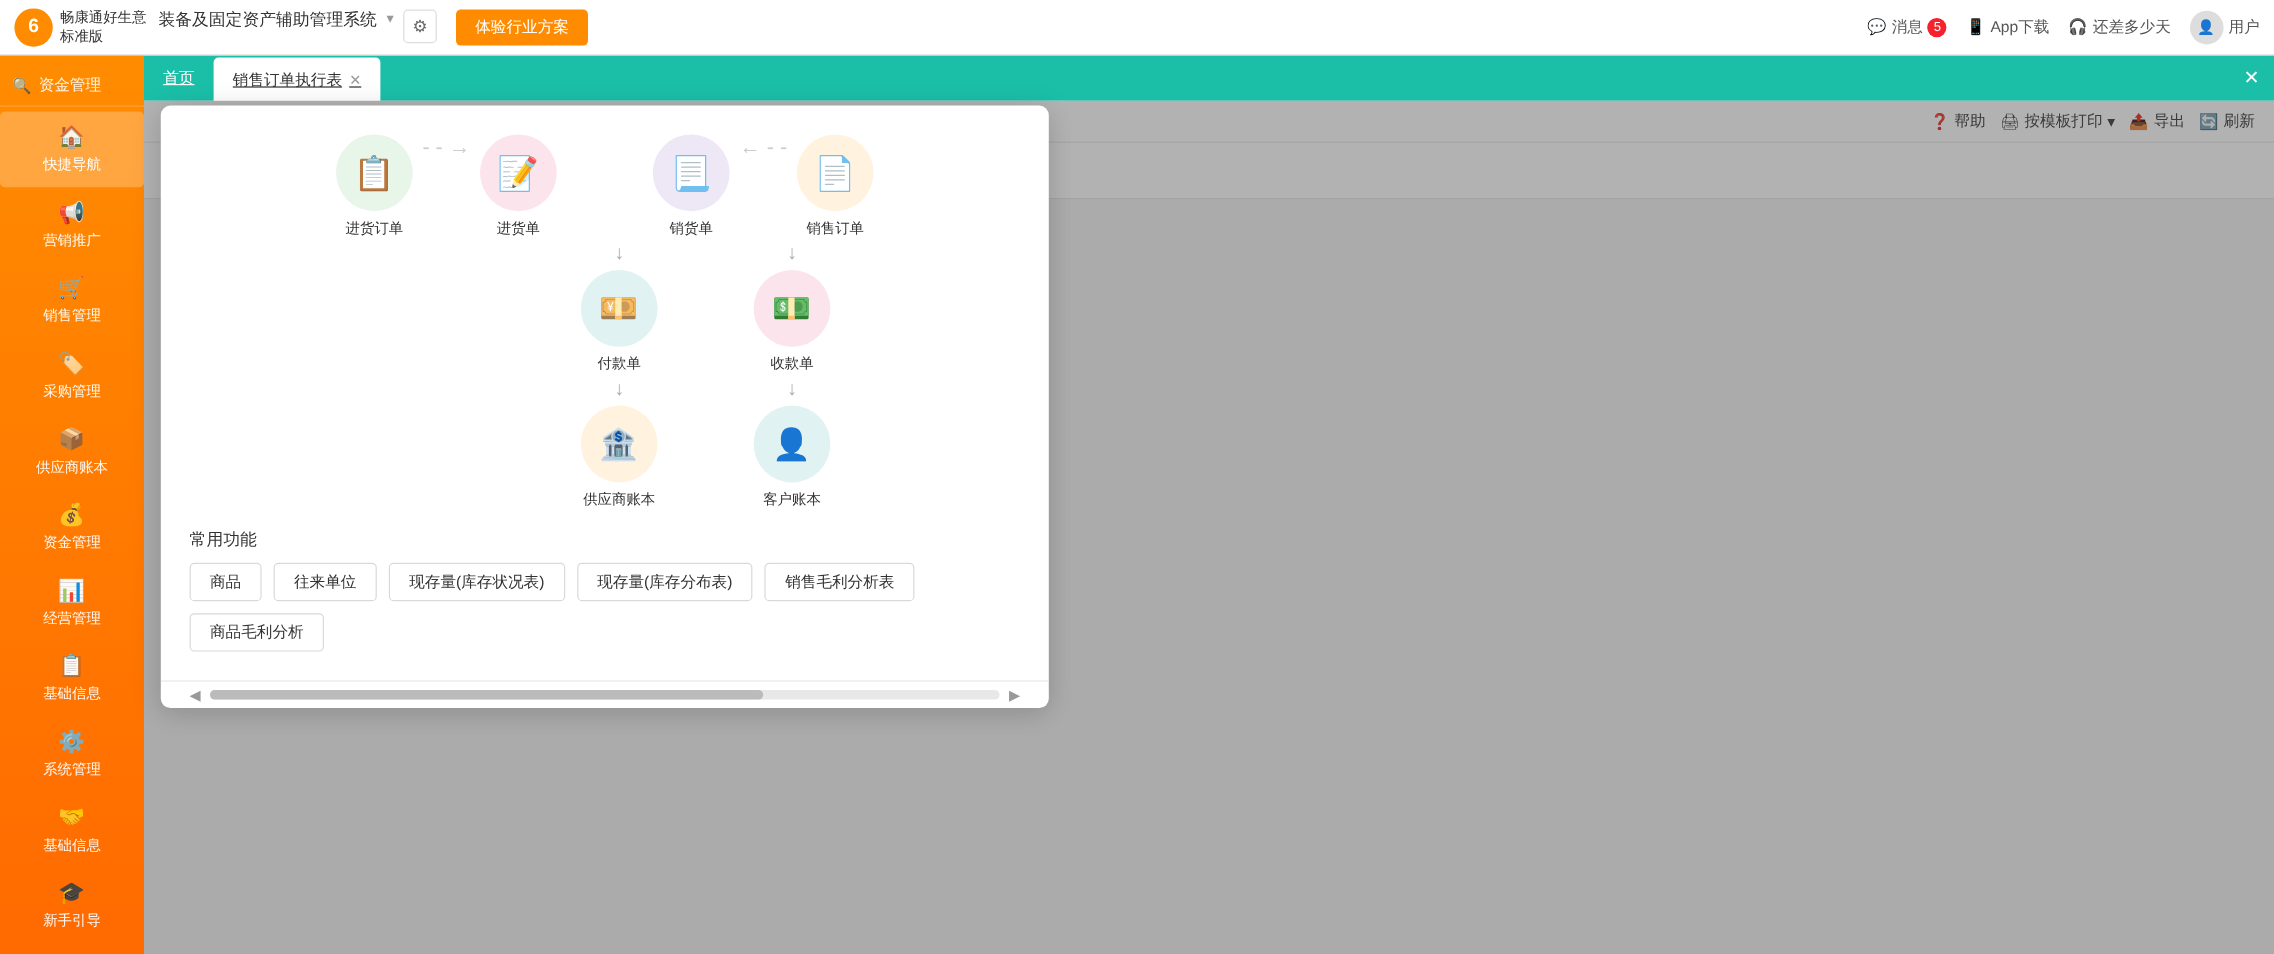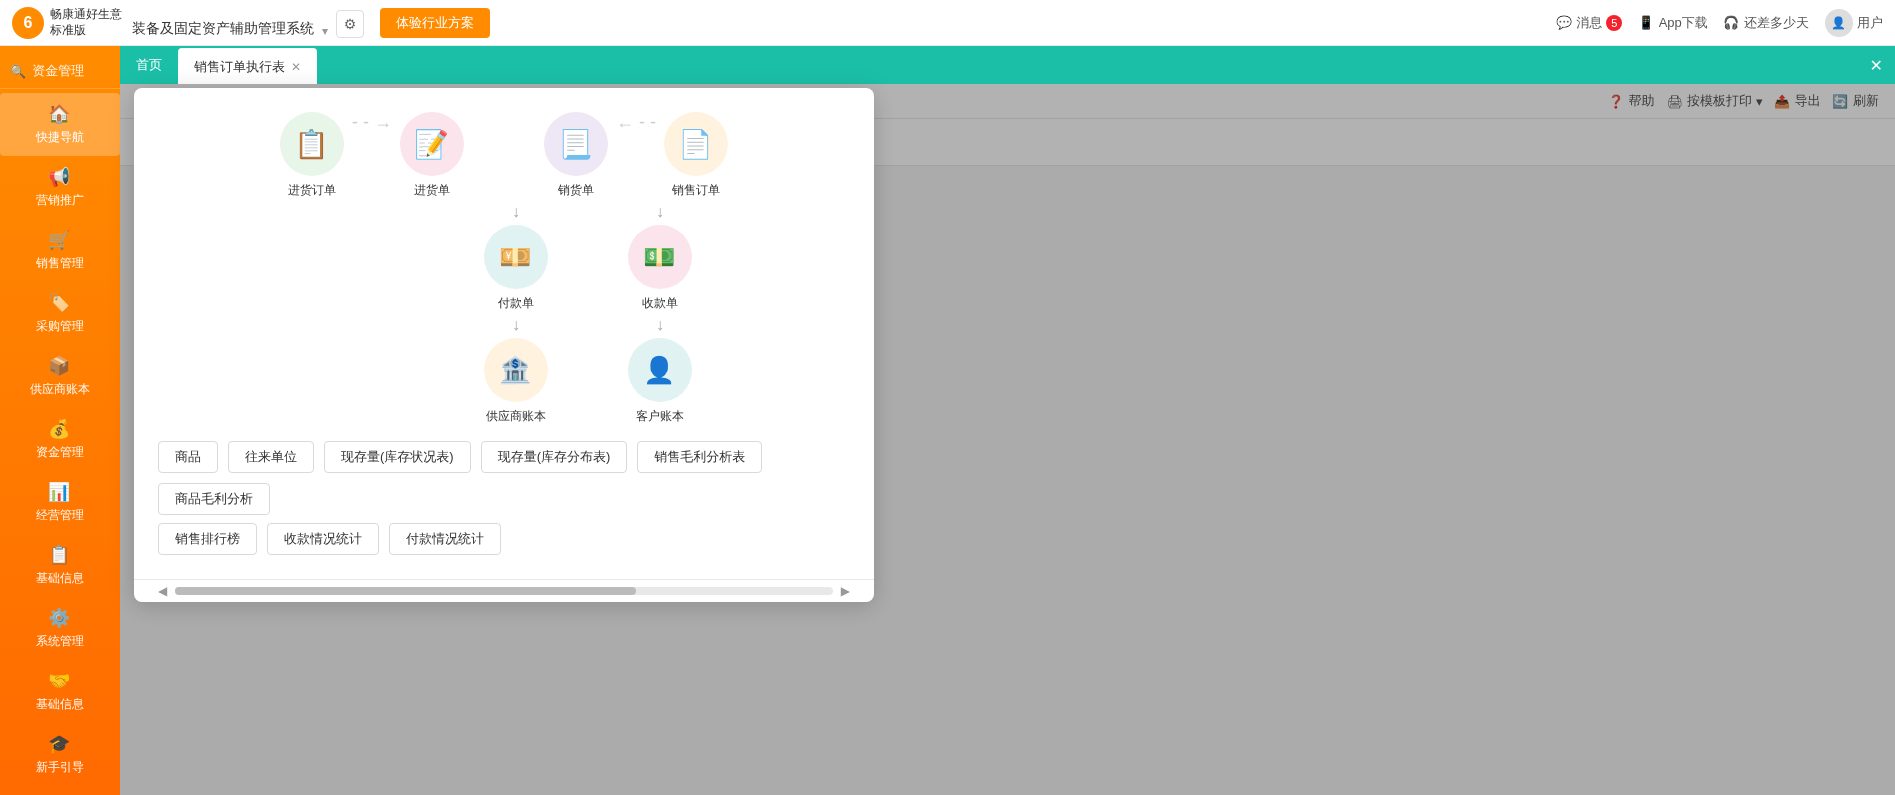--- a/index.html
+++ b/index.html
@@ -26,21 +26,21 @@
       width: 32px; height: 32px;
       background: #ff8c00;
       border-radius: 50%;
       display: flex; align-items: center; justify-content: center;
       color: #fff; font-size: 16px; font-weight: bold;
     }
     .logo-text { font-size: 12px; color: #333; line-height: 1.3; }
     .app-title {
       flex: 1;
       display: flex;
-      align-items: flex-end;
+      align-items: flex-start;
       gap: 8px;
     }
     .app-title-text { font-size: 14px; color: #333; }
     .app-title-arrow { color: #999; font-size: 12px; }
     .gear-btn {
       width: 28px; height: 28px;
       border: 1px solid #ddd;
       border-radius: 4px;
       display: flex; align-items: center; justify-content: center;
       color: #666; cursor: pointer; font-size: 14px;
@@ -147,20 +147,21 @@
       padding: 0 0 0 0;
     }
     .tab {
       height: 100%;
       display: flex;
       align-items: center;
       padding: 0 16px;
       font-size: 13px;
       cursor: pointer;
       gap: 6px;
+      text-decoration: underline;
     }
     .tab.home-tab {
       color: #fff;
       background: transparent;
     }
     .tab.active-tab {
       background: #fff;
       color: #333;
       border-radius: 4px 4px 0 0;
       margin-top: 4px;
@@ -630,33 +631,29 @@
 
         <div class="flow-node" style="align-items:center;width:64px;">
           <div class="flow-circle circle-teal" style="font-size:26px;display:flex;align-items:center;justify-content:center;">
             <span>👤</span>
           </div>
           <div class="flow-label">客户账本</div>
         </div>
       </div>
 
       <div class="common-functions">
+        <div class="cf-title">常用功能</div>
         <div class="cf-buttons">
           <button class="cf-btn">商品</button>
           <button class="cf-btn">往来单位</button>
           <button class="cf-btn">现存量(库存状况表)</button>
           <button class="cf-btn">现存量(库存分布表)</button>
           <button class="cf-btn">销售毛利分析表</button>
           <button class="cf-btn">商品毛利分析</button>
         </div>
-        <div class="cf-buttons">
-          <button class="cf-btn">销售排行榜</button>
-          <button class="cf-btn">收款情况统计</button>
-          <button class="cf-btn">付款情况统计</button>
-        </div>
       </div>
 
     </div>
 
     <div class="modal-scrollbar">
       <span class="scroll-arrow">◀</span>
       <div class="scrollbar-track">
         <div class="scrollbar-thumb"></div>
       </div>
       <span class="scroll-arrow">▶</span>

